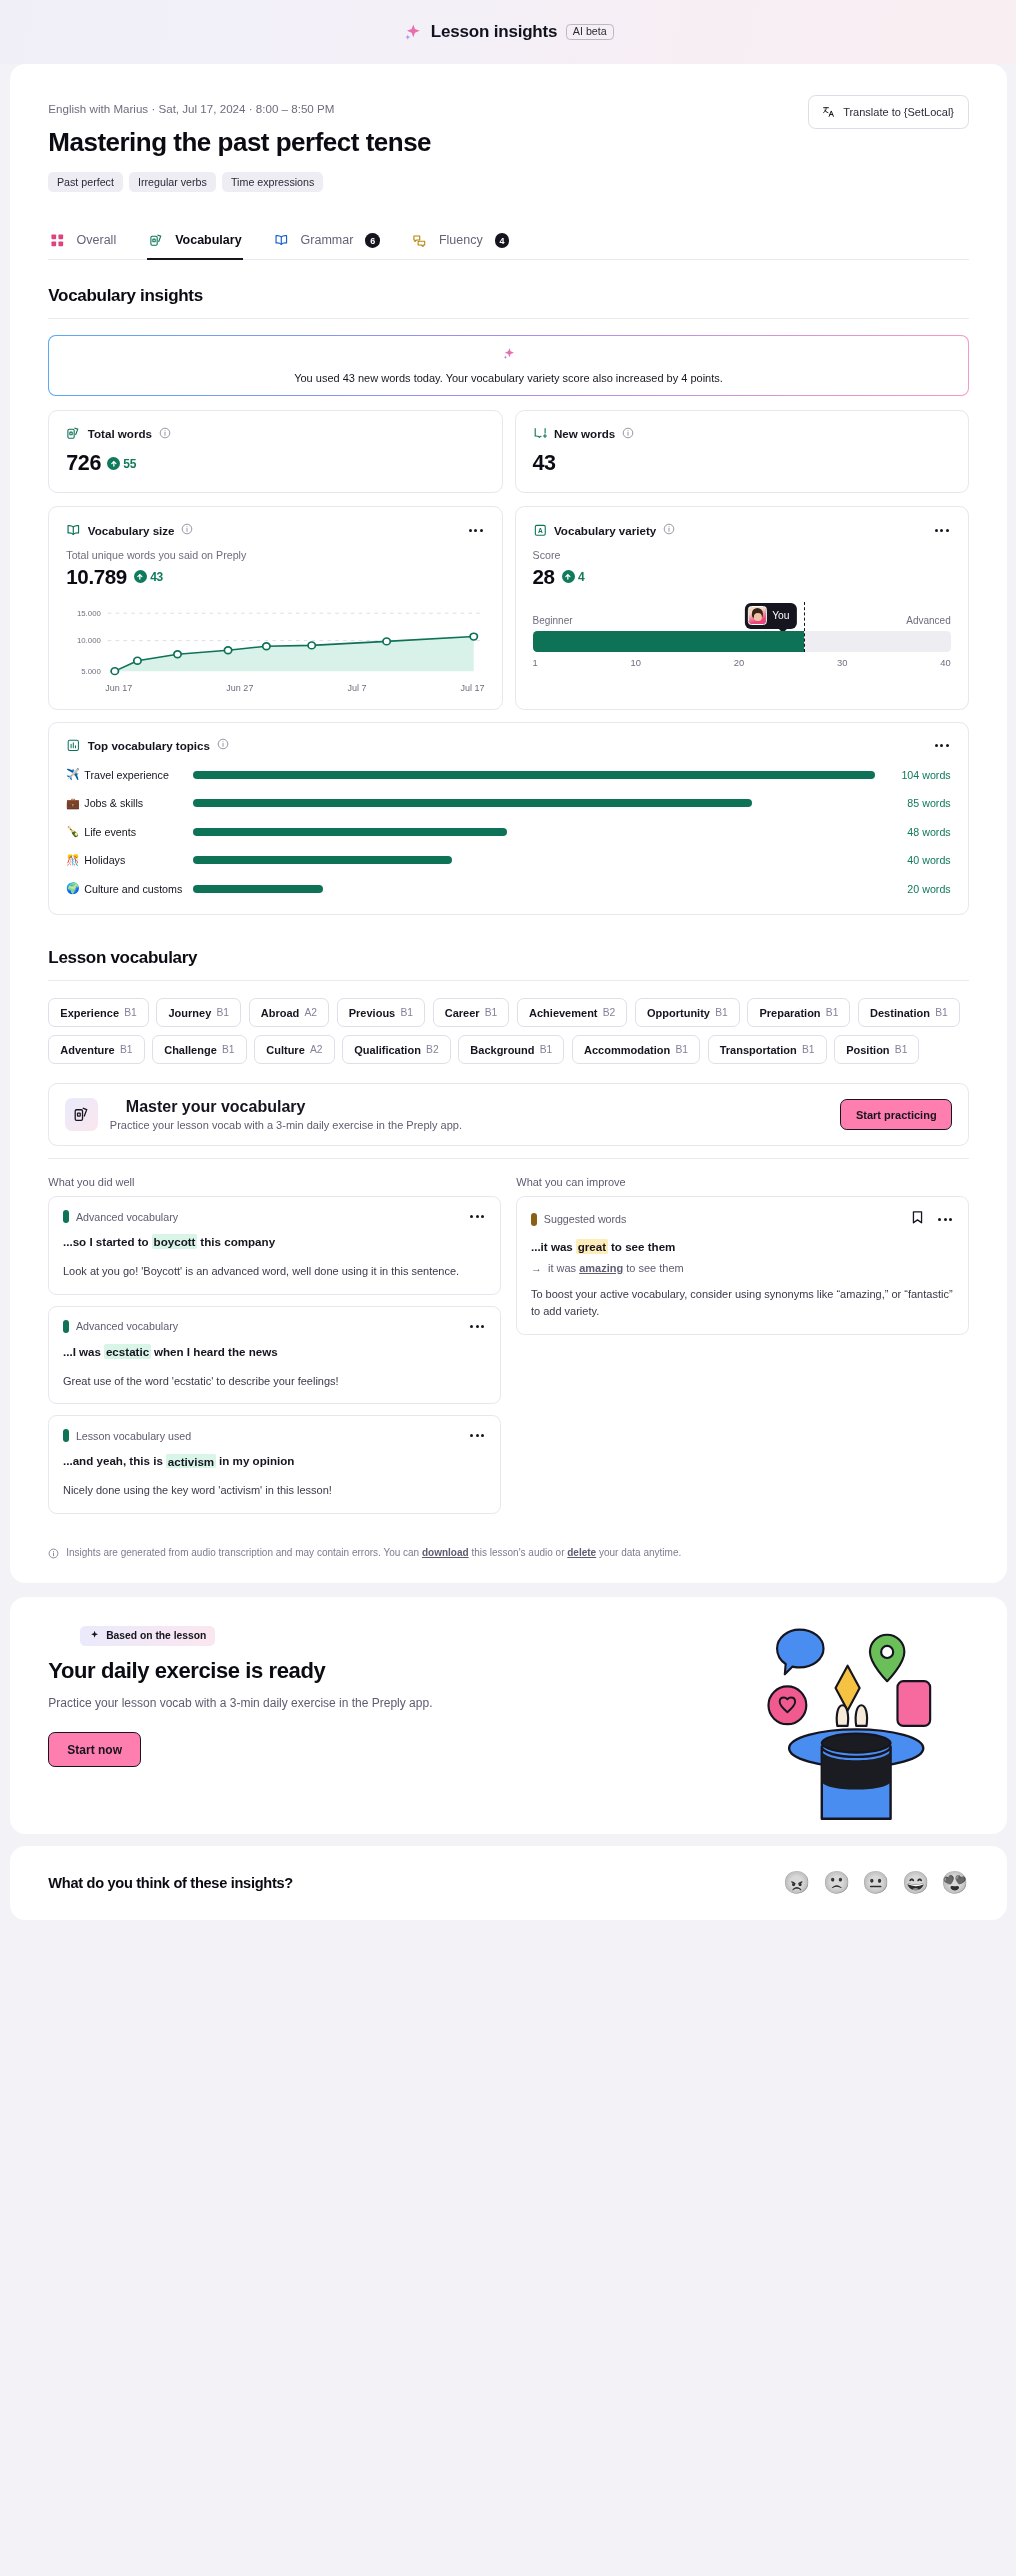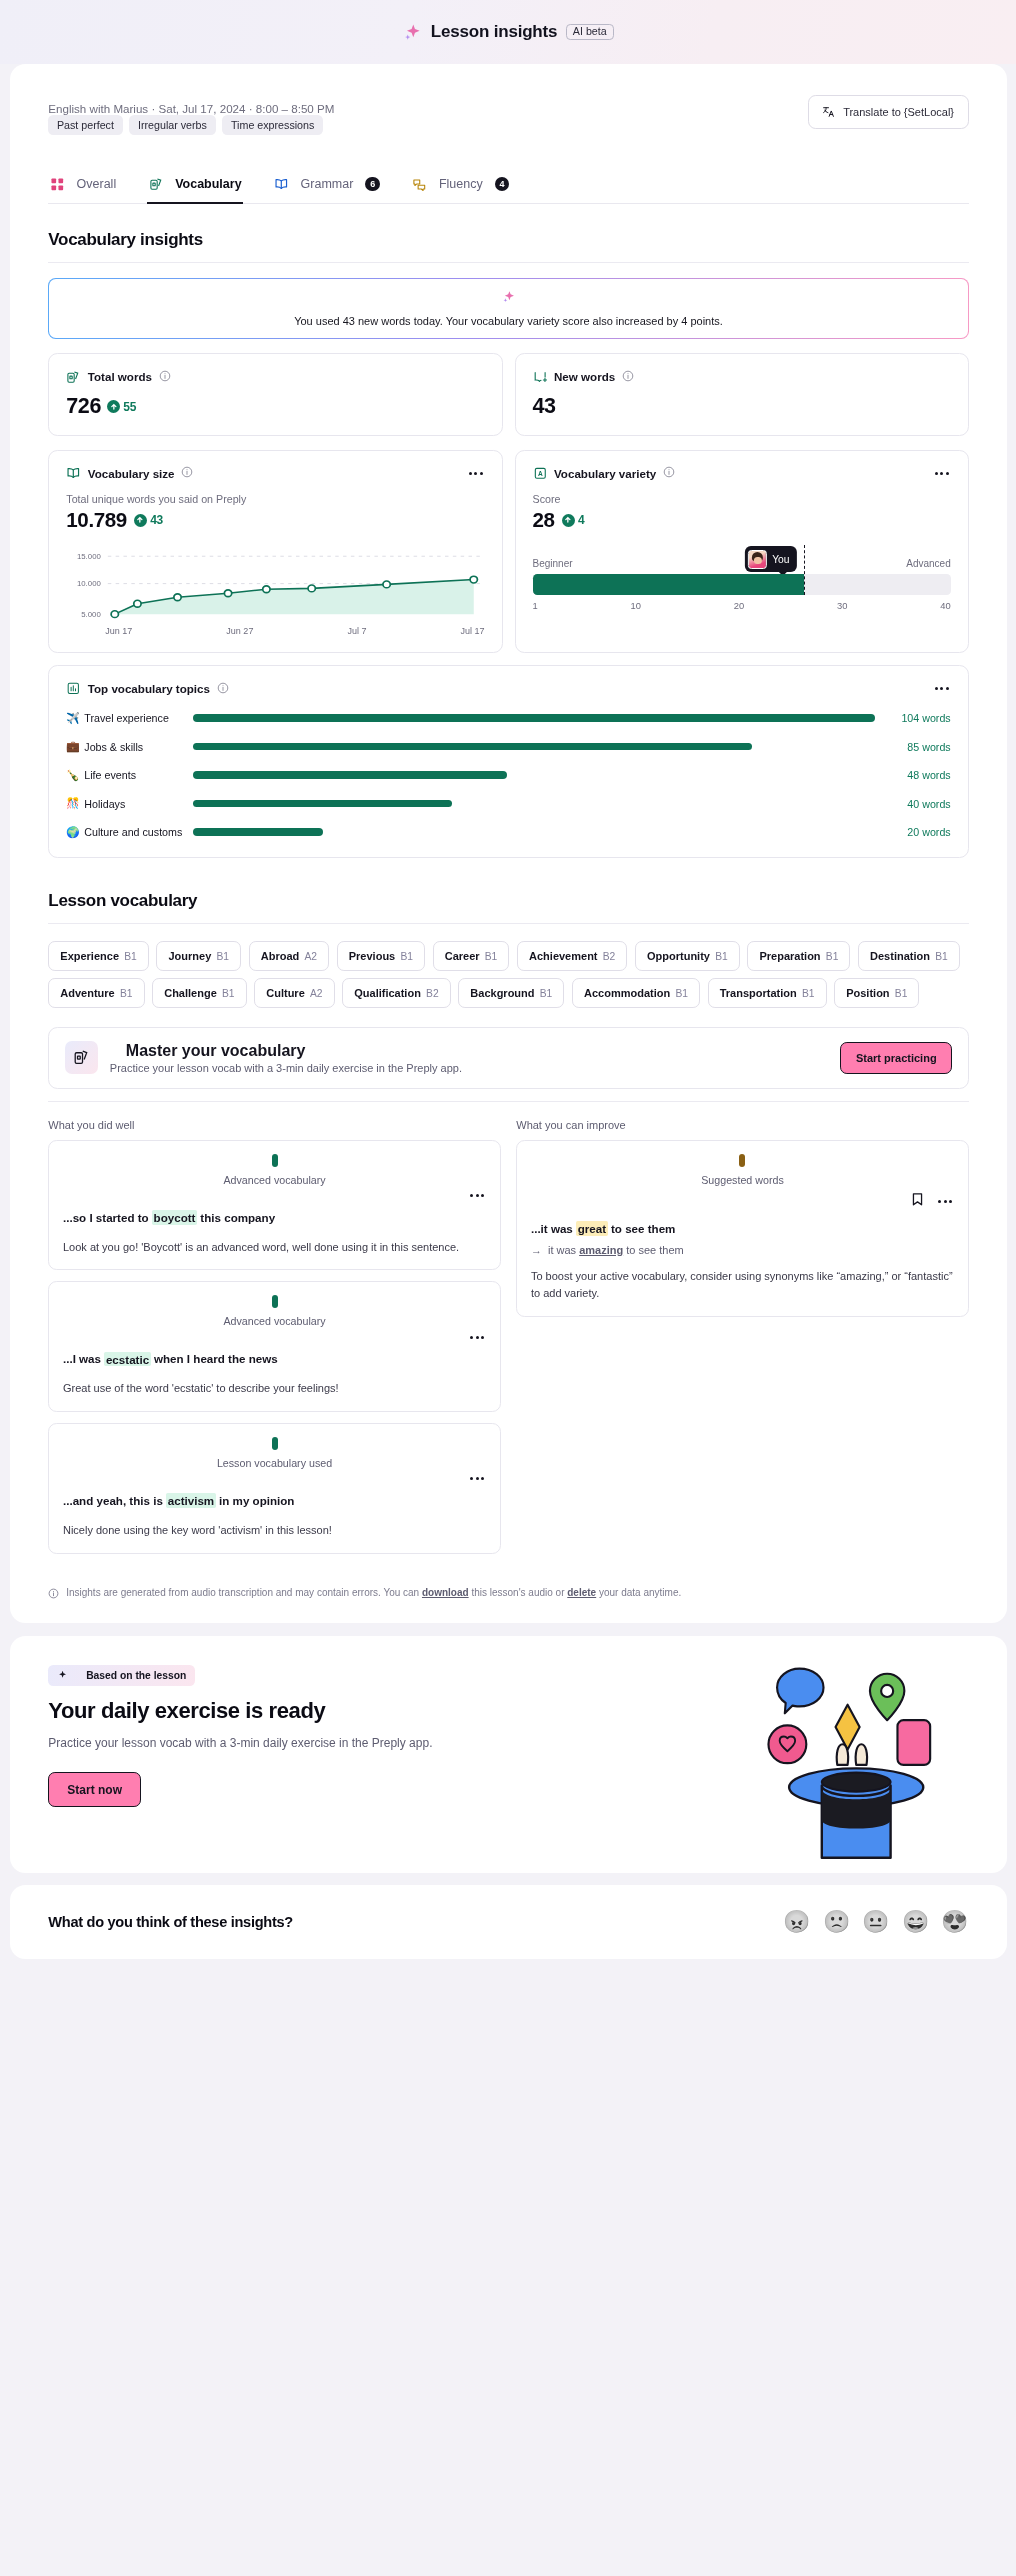--- a/index.html
+++ b/index.html
@@ -208,21 +208,21 @@
     font-size: 11px; font-weight:700; color:#15141f; white-space:nowrap;
   }
 
   
   .fb-grid { display:grid; grid-template-columns: 1fr 1fr; gap: 15.5px; margin-top: 17px; }
   .fb-coltitle { font-size: 11px; color:#5d5c70; margin-bottom: 8.6px; }
   .fb-card {
     border:0.9px solid #e7e6ee; border-radius: 8.6px; padding: 13px 13.7px 13.7px;
     margin-bottom: 11px; background:#fff;
   }
-  .fb-head { display:flex; align-items:center; gap: 6.9px; flex-direction: column; }
+  .fb-head { display:flex; align-items:center; gap: 6.9px; }
   .pill { width: 6px; height: 13px; border-radius: 3.4px; flex:none; }
   .fb-head .lbl { font-size: 10.7px; color: #5d5c70; }
   .fb-head .tools { margin-left:auto; display:flex; align-items:center; gap: 12px; }
   .bookmark-icon { width: 13px; height: 14.6px; cursor:pointer; }
   .fb-quote {
     font-size: 11.6px; font-weight:700; color:#15141f; margin-top: 11px; line-height: 1.45;
   }
   .hl-green { background:#d9f5e8; padding: 0.9px 1.7px; border-radius:1.7px; }
   .hl-yellow { background:#fdedb8; padding: 0.9px 1.7px; border-radius:1.7px; }
   .fb-suggest { font-size: 11px; color:#5d5c70; margin-top: 6px; display:flex; gap:6px; }
@@ -237,23 +237,23 @@
   .disclaimer svg { width: 11px; height: 11px; flex:none; margin-top: 0.9px; }
   .disclaimer b { font-weight: 700; text-decoration: underline; color:#5d5c70; cursor:pointer; }
 
   
   .card-daily {
     background:#fff; border-radius: 15.5px; margin: 13.7px 10.3px 0;
     padding: 29px 38px 34px; display:flex; align-items:flex-start; position:relative;
     overflow:hidden; min-height: 237px;
   }
   .badge-lesson {
-    display:inline-flex; align-items:center; gap: 19px;
+    display:inline-flex; align-items:center; gap: 7px;
     background: linear-gradient(95deg,#eaeafb 0%, #fbe6ef 100%);
-    border-radius: 5.2px; padding: 4.3px 8.6px; font-size: 10.3px; font-weight:700; color:#15141f;
+    border-radius: 5.2px; padding: 4.3px 8.6px; font-size: 10.3px; font-weight:700; color:#15141f;margin-left:32px;
   }
   .badge-lesson svg { width:10.3px; height:10.3px; }
   .card-daily h3 {
     font-size: 22px; font-weight:800; color:#0b0b14; margin-top: 12px; letter-spacing:-0.4px;
   }
   .card-daily p { font-size: 12px; color:#5d5c70; margin-top: 12px; }
   .card-daily .btn-pink { margin-left:0; margin-top: 22px; padding: 9.4px 18px; font-size:12px; }
   .daily-art { position:absolute; right: 39px; top: 24px; width: 215px; height: 206px; }
 
   
@@ -277,20 +277,21 @@
   </span>
   <div class="topbar-title">Lesson insights</div>
   <div class="beta-badge">AI beta</div>
 </div>
 
 <div class="card-main">
 
   <div class="meta-row">
     <div>
       <div class="meta-line">English with Marius  ·  Sat, Jul 17, 2024 · 8:00 – 8:50 PM</div>
+      <h1 class="lesson-title">Mastering the past perfect tense</h1>
       <div class="tag-row">
         <div class="tag">Past perfect</div>
         <div class="tag">Irregular verbs</div>
         <div class="tag">Time expressions</div>
       </div>
     </div>
     <div class="translate-btn">
       <span>
         <svg viewBox="0 0 24 24" fill="none" stroke="#15141f" stroke-width="1.8" stroke-linecap="round">
           <path d="M3 5h9M7.5 5v1.6c0 3.3-2 6.2-4.5 7.4"></path>

